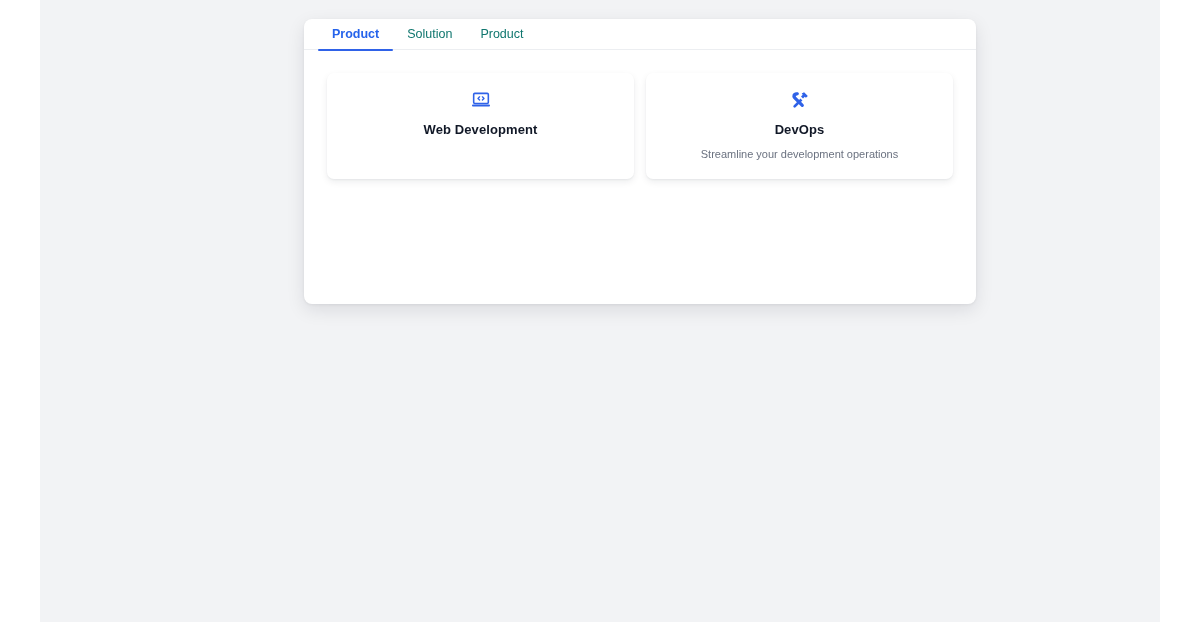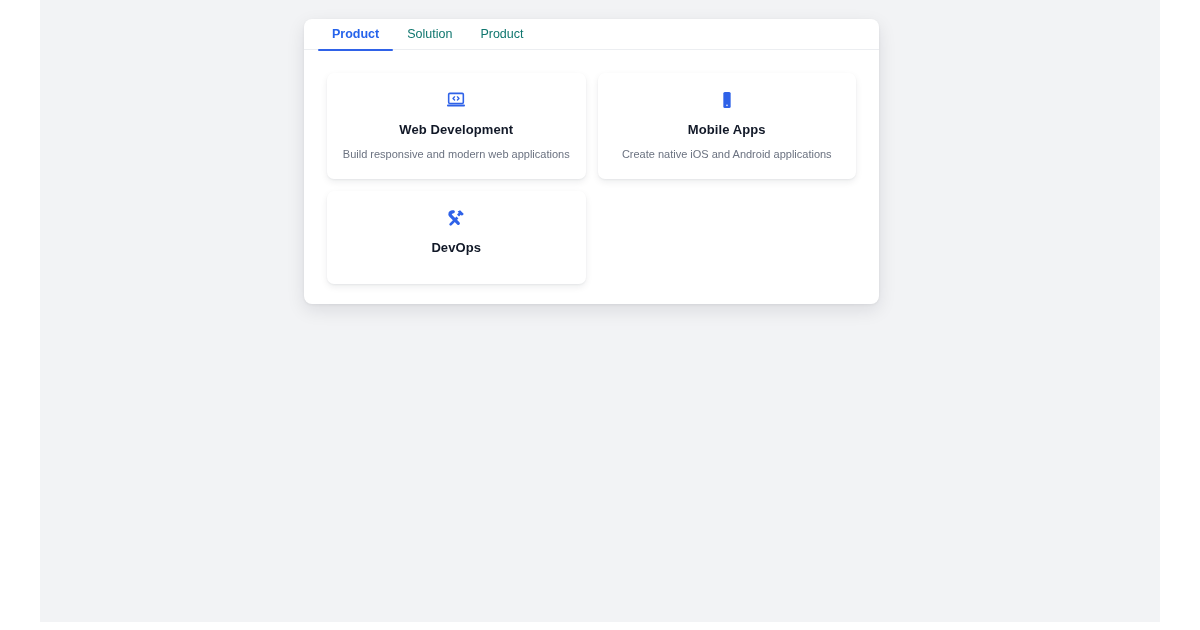--- a/index.html
+++ b/index.html
@@ -28,21 +28,21 @@
     width: 1120px;
     height: 622px;
     background: #f2f3f5;
   }
 
   
   .menu-panel {
     position: absolute;
     left: 264px;
     top: 19px;
-    width: 575px;
+    width: 672px;
     height: 285px;
     background: #ffffff;
     border-radius: 8px;
     box-shadow: 0 6px 18px rgba(15, 23, 42, 0.10),
                 0 1px 3px rgba(15, 23, 42, 0.06);
     overflow: hidden;
   }
 
   
   .tab-bar {
@@ -145,46 +145,36 @@
           <div class="card">
             <div class="card-icon">
               <svg width="20" height="20" viewBox="0 0 24 24" fill="none">
                 <rect x="3.2" y="4" width="17.6" height="12.2" rx="1.4" stroke="#2f62e8" stroke-width="1.9"></rect>
                 <rect x="1.2" y="17.4" width="21.6" height="2.3" rx="1.1" fill="#2f62e8"></rect>
                 <path d="M10.3 8.2 L8.4 10.1 L10.3 12" stroke="#2f62e8" stroke-width="1.6" stroke-linecap="round" stroke-linejoin="round"></path>
                 <path d="M13.7 8.2 L15.6 10.1 L13.7 12" stroke="#2f62e8" stroke-width="1.6" stroke-linecap="round" stroke-linejoin="round"></path>
               </svg>
             </div>
             <div class="card-title">Web Development</div>
-            <div class="card-desc">Build responsive and modern web applications</div>
           </div>
 
-          <div class="card">
-            <div class="card-icon">
-              <svg width="20" height="20" viewBox="0 0 24 24" fill="none">
-                <rect x="7.6" y="2.4" width="8.8" height="19.2" rx="1.8" fill="#2f62e8"></rect>
-                <circle cx="12" cy="18.4" r="0.95" fill="#ffffff"></circle>
-              </svg>
-            </div>
-            <div class="card-title">Mobile Apps</div>
-            <div class="card-desc">Create native iOS and Android applications</div>
-          </div>
 
 
           <div class="card">
             <div class="card-icon">
               <svg width="20" height="20" viewBox="0 0 24 24" fill="none">
 
                 <path d="M7.1 2.6 a4.6 4.6 0 0 0 -3.0 7.8 l9.3 9.3 a1.9 1.9 0 0 0 2.7 -2.7 L6.8 7.7 l1.2 -1.2 2.1 -.6 .6 -2.1 -1.2 -1.2 z" fill="#2f62e8" transform="rotate(0 12 12)"></path>
 
                 <path d="M16.9 2.6 l4.5 4.5 -2.3 2.3 -1.4 -1.4 -2.1 2.1 -2.4 -2.4 2.1 -2.1 -1.3 -1.3 z" fill="#2f62e8"></path>
                 <path d="M12.6 10.3 l2.3 2.3 -8.2 8.2 a1.65 1.65 0 0 1 -2.35 -2.3 z" fill="#2f62e8"></path>
               </svg>
             </div>
             <div class="card-title">DevOps</div>
+            <div class="card-desc">Streamline your development operations</div>
           </div>
 
         </div>
       </div>
 
     </div>
   </div>
 </div>
 
 </body></html>

